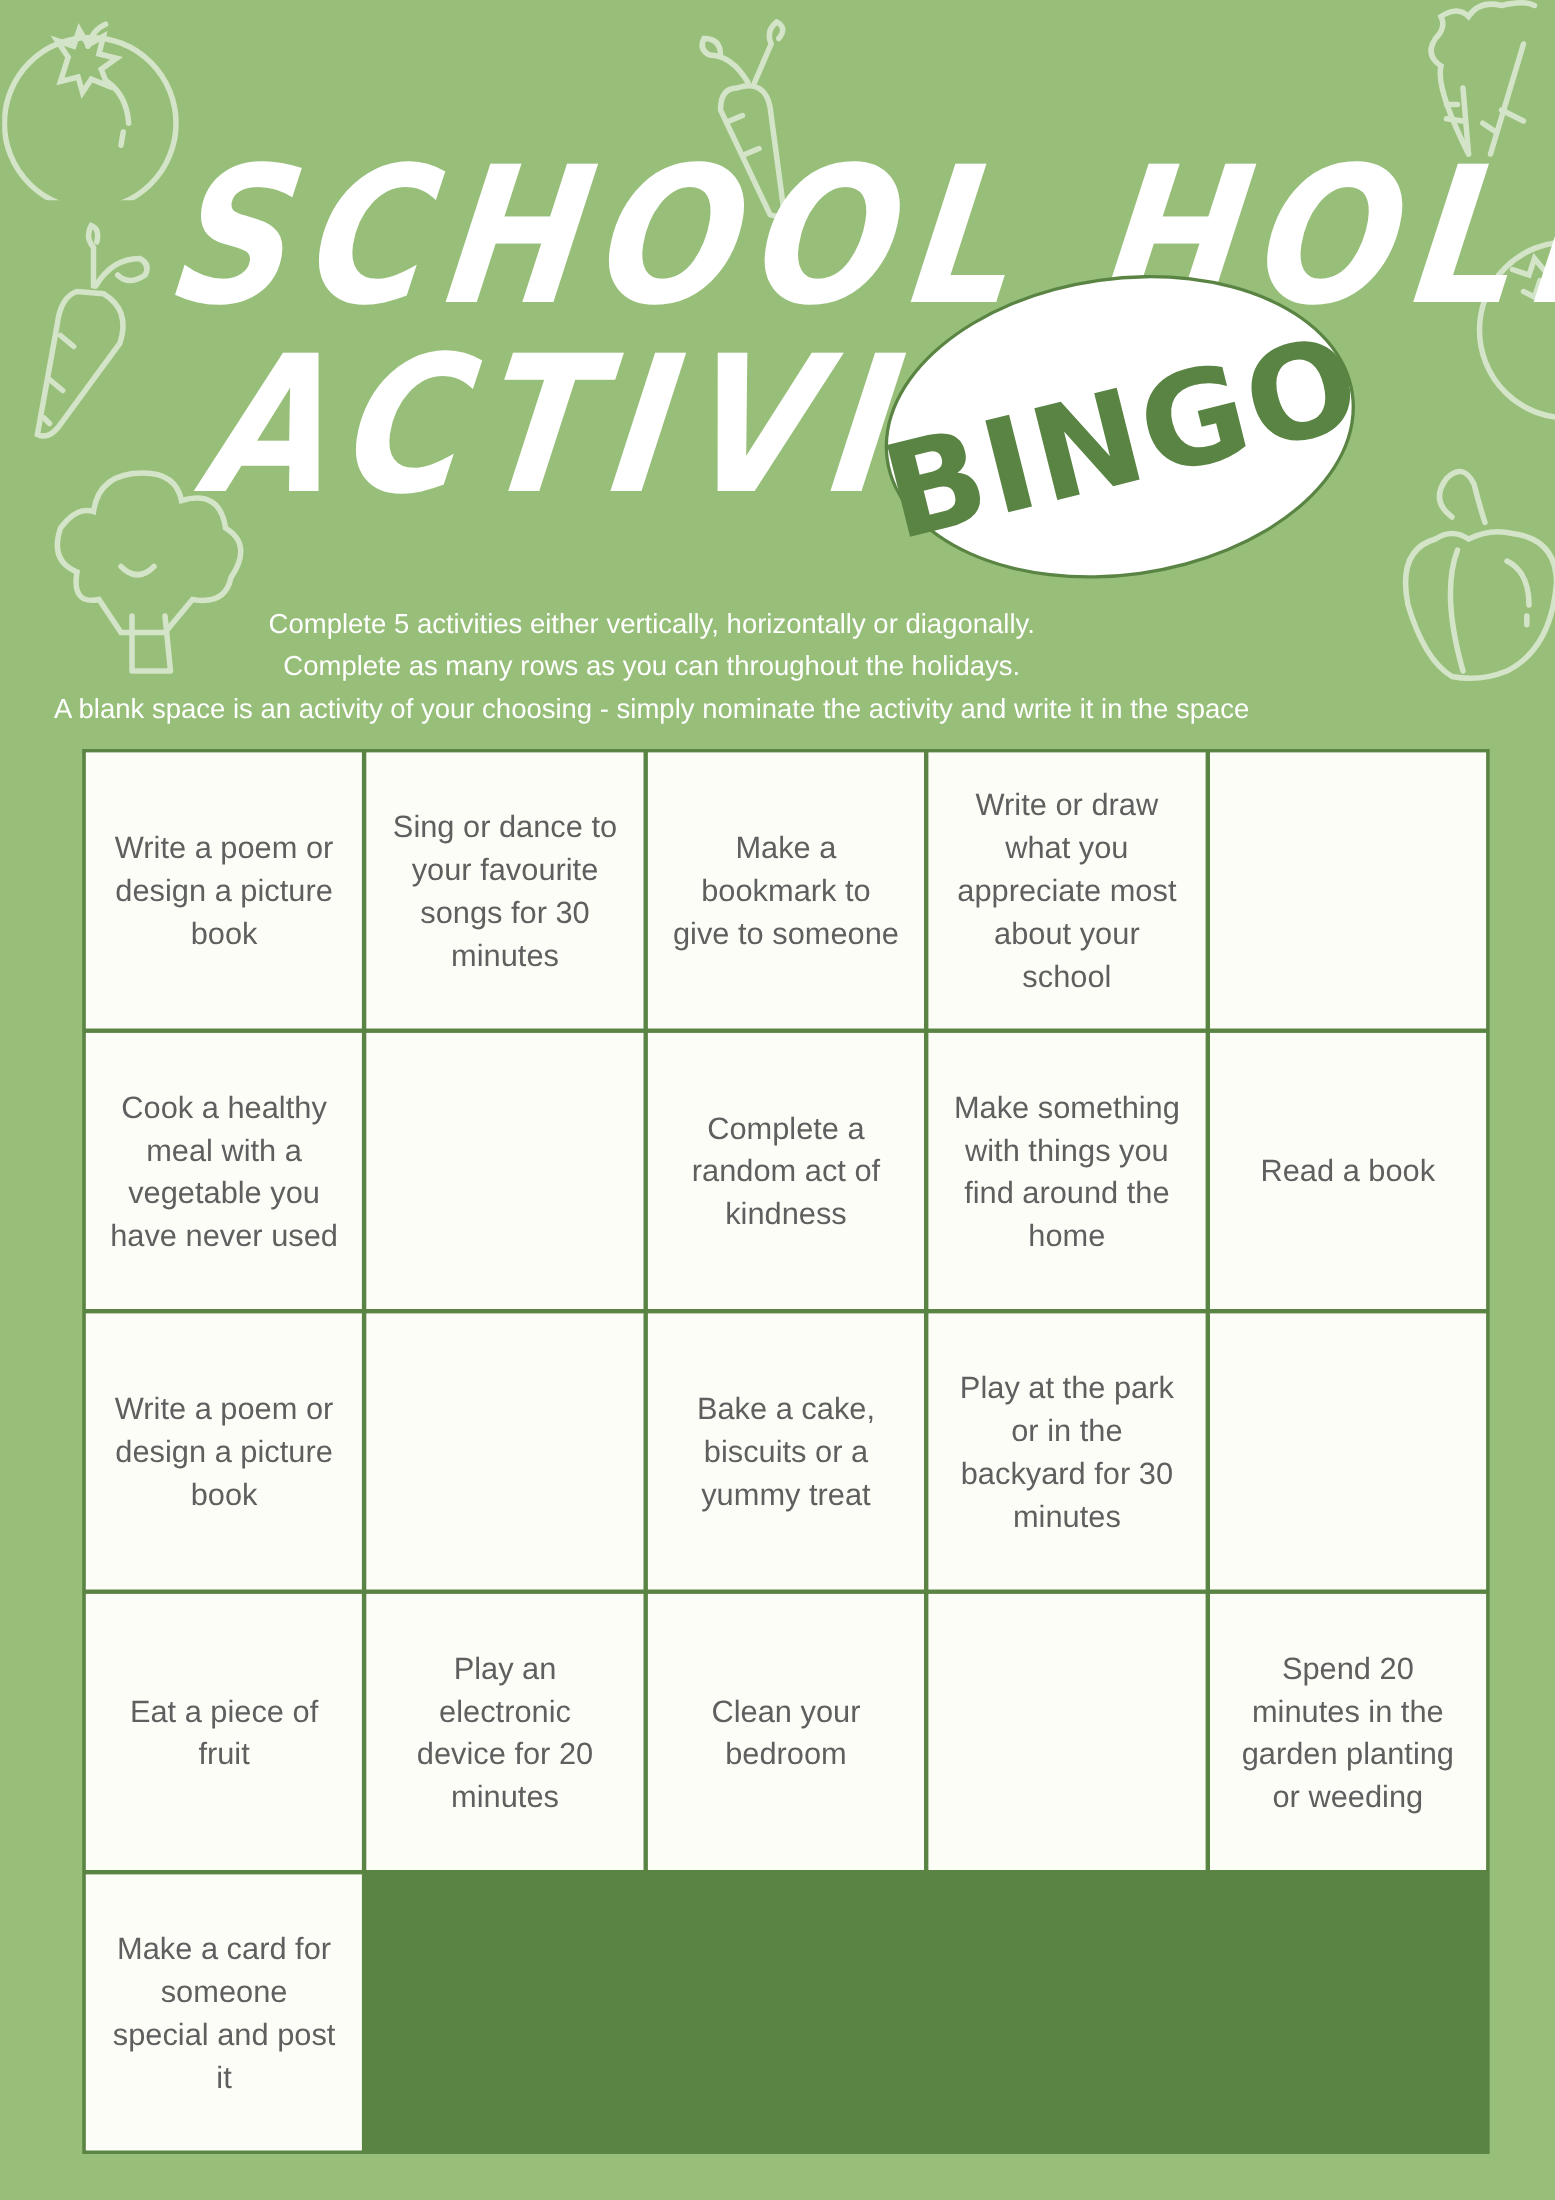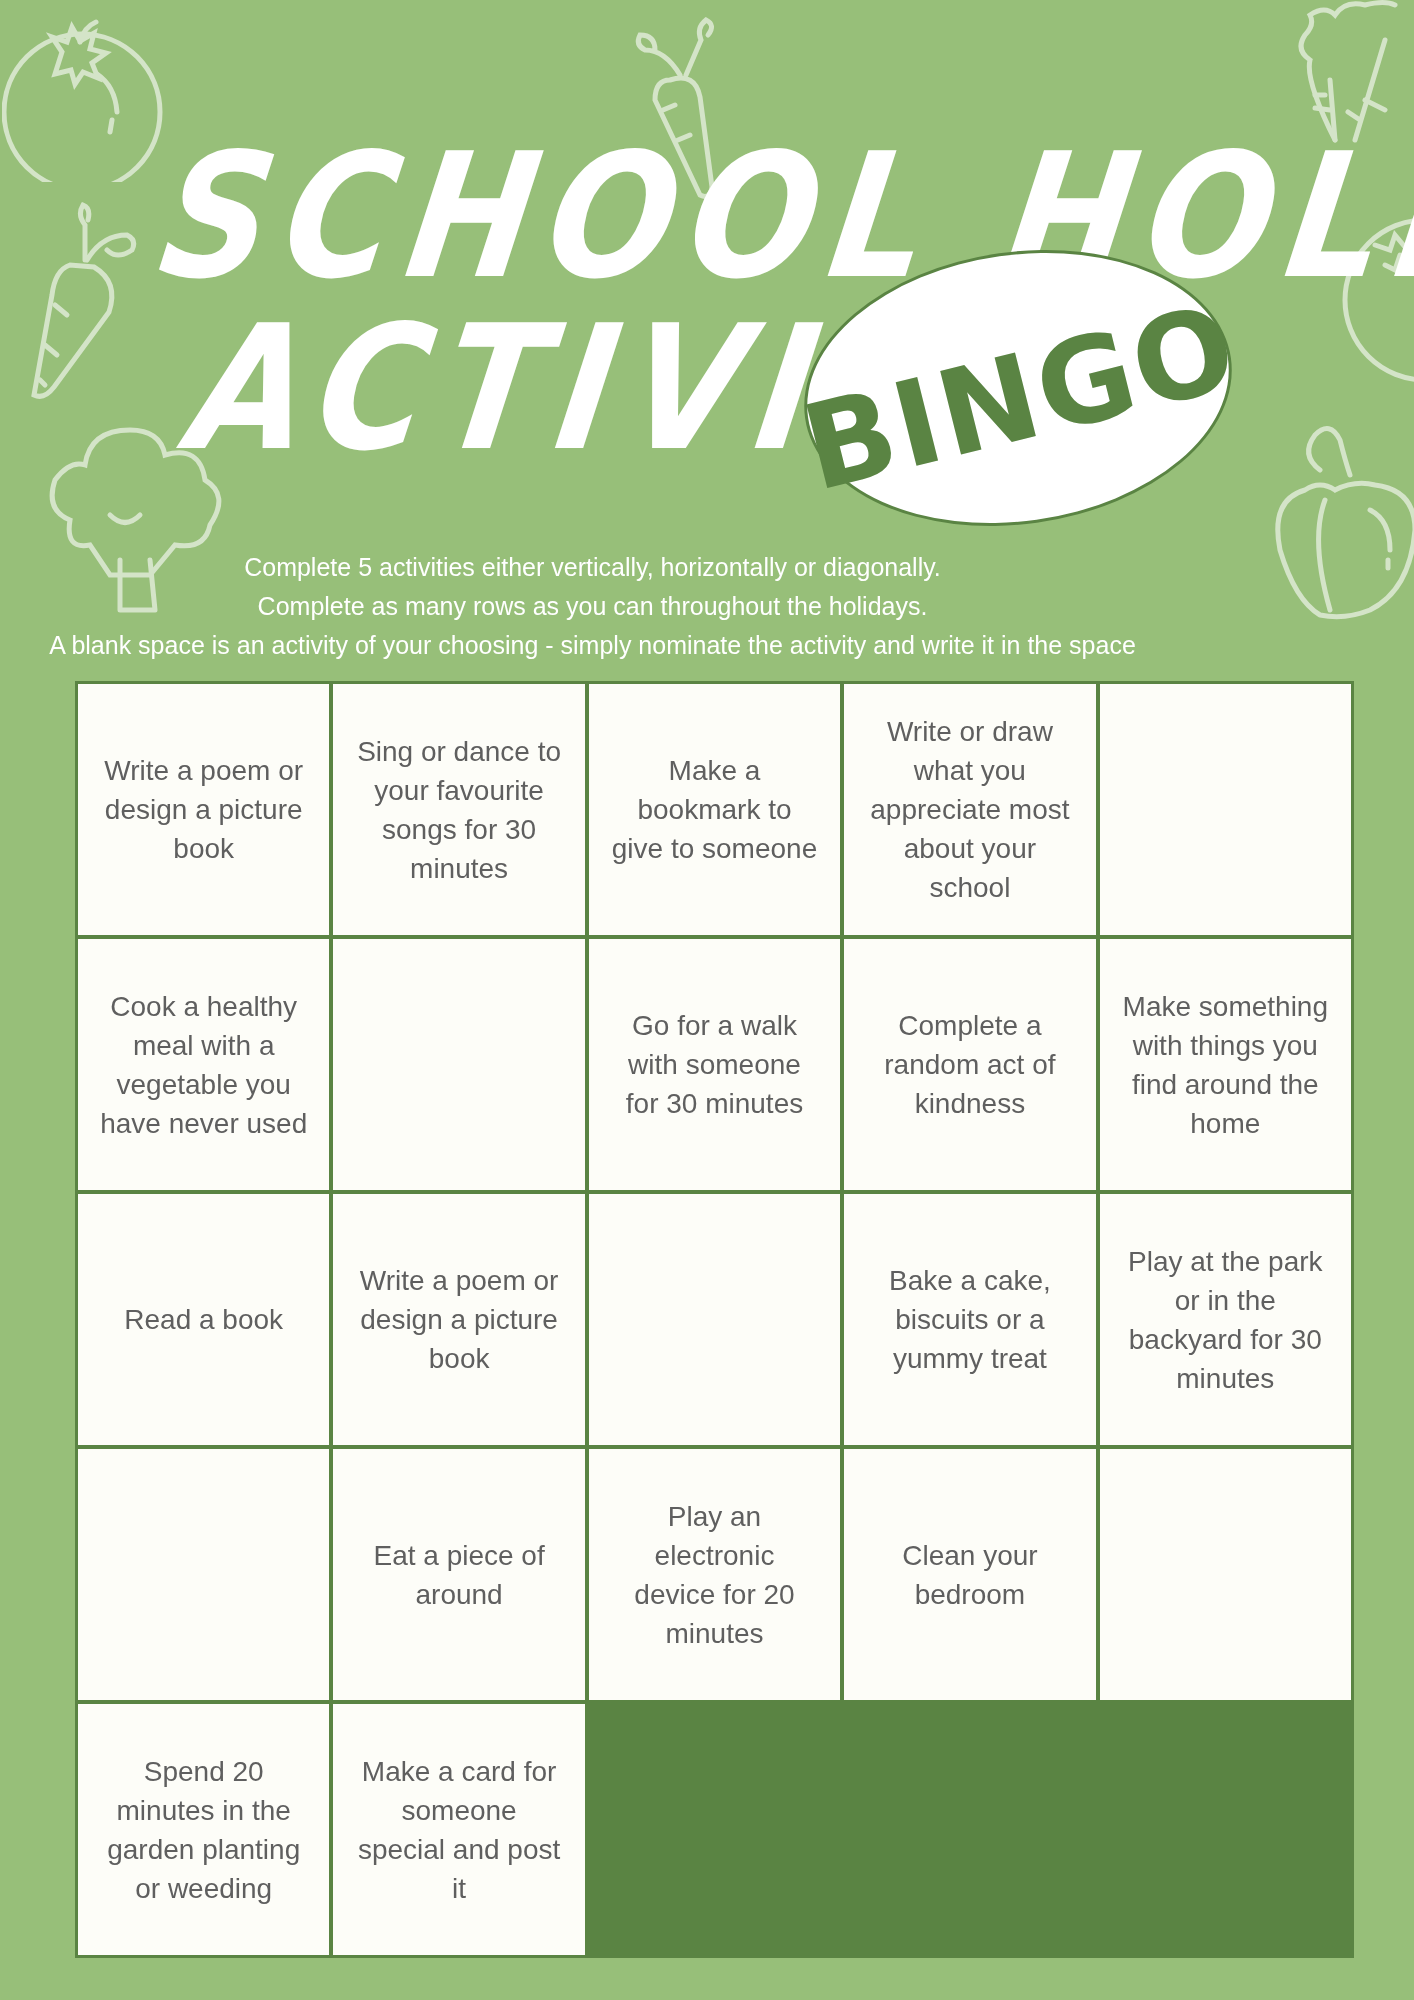--- a/index.html
+++ b/index.html
@@ -115,31 +115,30 @@
 
 <div class="grid">
   <div class="cell">Write a poem or design a picture book</div>
   <div class="cell">Sing or dance to your favourite songs for 30 minutes</div>
   <div class="cell">Make a bookmark to give to someone</div>
   <div class="cell">Write or draw what you appreciate most about your school</div>
   <div class="cell"></div>
 
   <div class="cell">Cook a healthy meal with a vegetable you have never used</div>
   <div class="cell"></div>
-  <div class="cell">Go for a walk with someone for 30 minutes</div>
   <div class="cell">Complete a random act of kindness</div>
   <div class="cell">Make something with things you find around the home</div>
 
   <div class="cell">Read a book</div>
   <div class="cell">Write a poem or design a picture book</div>
   <div class="cell"></div>
   <div class="cell">Bake a cake, biscuits or a yummy treat</div>
 
   <div class="cell">Play at the park or in the backyard for 30 minutes</div>
   <div class="cell"></div>
-  <div class="cell">Eat a piece of around</div>
+  <div class="cell">Eat a piece of fruit</div>
   <div class="cell">Play an electronic device for 20 minutes</div>
 
   <div class="cell">Clean your bedroom</div>
   <div class="cell"></div>
   <div class="cell">Spend 20 minutes in the garden planting or weeding</div>
   <div class="cell">Make a card for someone special and post it</div>
 </div>
 
 </body></html>

